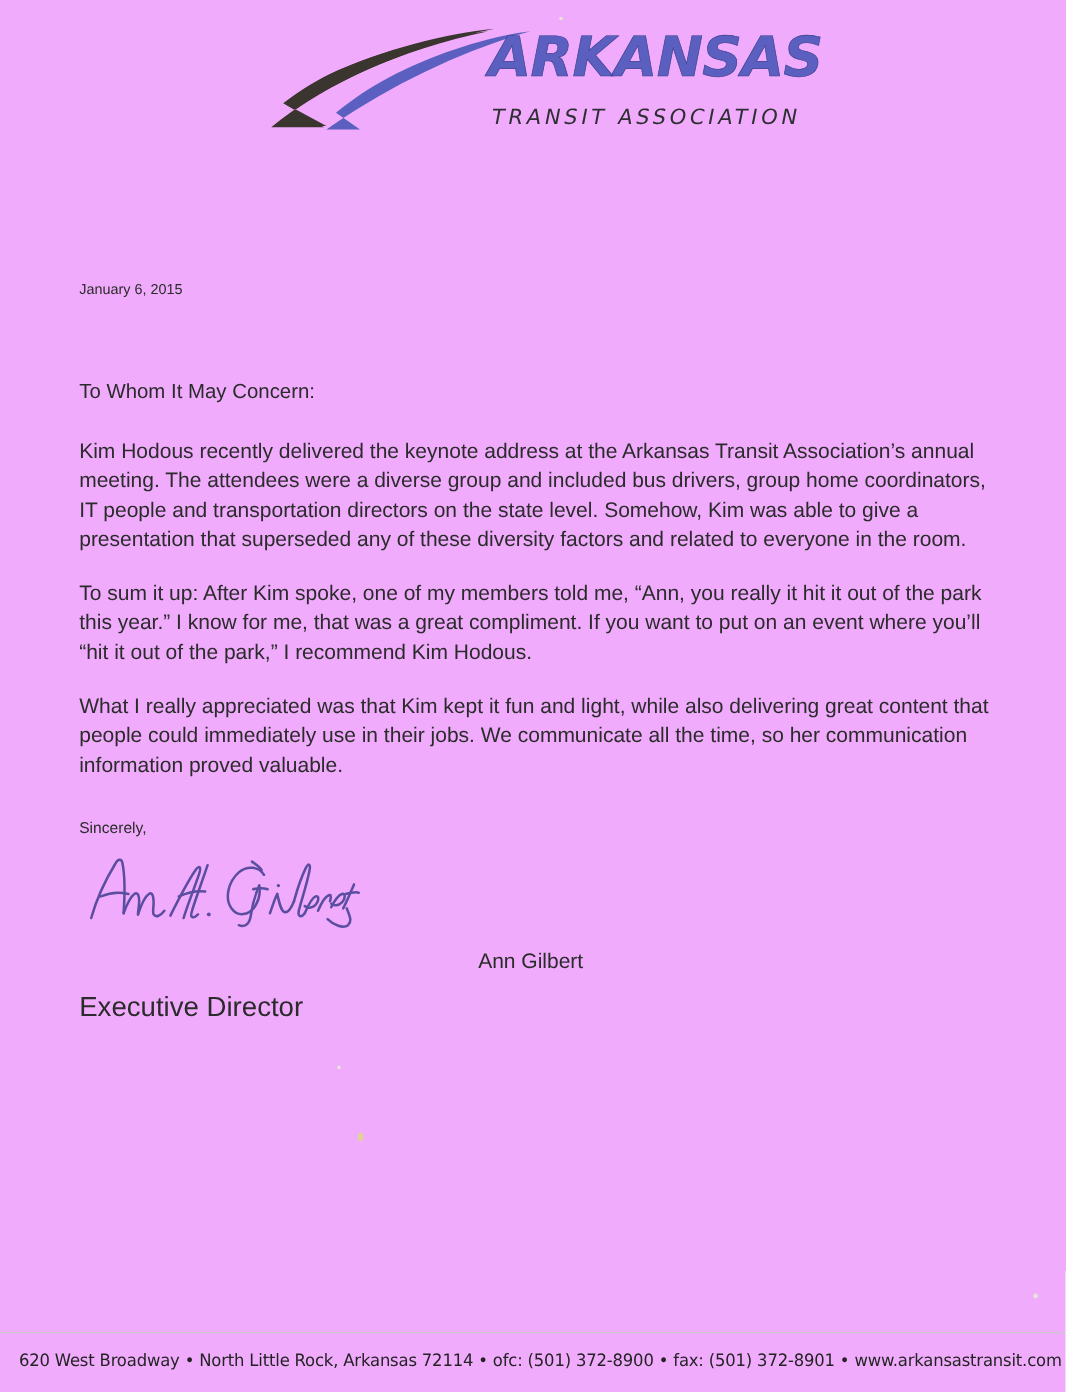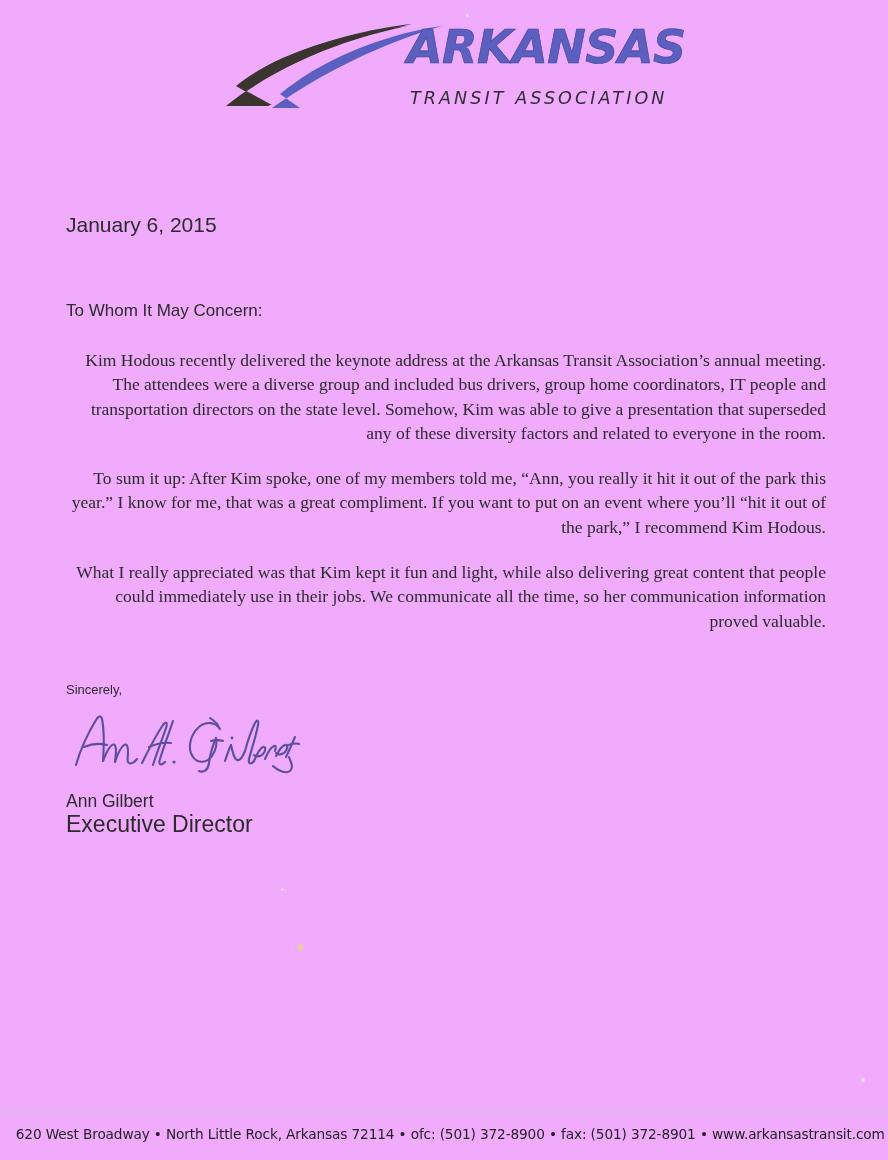--- a/index.html
+++ b/index.html
@@ -72,38 +72,37 @@
   }
 
   
   .letter-body {
     position: absolute;
     left: 66px;
     top: 214px;
     width: 760px;
   }
   .date-line {
-    font-size: 21px;
+    font-size: 12px;
     line-height: 22px;
     color: #2b2b2b;
-    margin: 0 0 64px 0;
+    margin: 16px 0 64px 0;
   }
   .salutation {
     font-size: 17px;
     line-height: 22px;
     color: #2b2b2b;
     margin: 0 0 26px 0;
   }
   .para {
     font-size: 17.5px;
     line-height: 24.3px;
     color: #2b2b2b;
     margin: 0 0 21px 0;
-    text-align: right;
-    font-family: Liberation Serif, serif;
+    text-align: left;
   }
   .para:last-of-type {
     margin-bottom: 0;
   }
 
   
   .closing-block {
     position: absolute;
     left: 66px;
     top: 679px;
@@ -118,21 +117,22 @@
   .signature {
     margin: 8px 0 0 4px;
     width: 230px;
     height: 66px;
     display: block;
   }
   .signer-name {
     font-size: 17.5px;
     line-height: 22.5px;
     color: #2b2b2b;
-    margin: 15px 0 0 0;
+    margin: 15px 0 15px 0;
+    text-align: right;
   }
   .signer-title {
     font-size: 23px;
     line-height: 22.5px;
     color: #2b2b2b;
     margin: 0;
   }
 
   
   .footer-rule {

